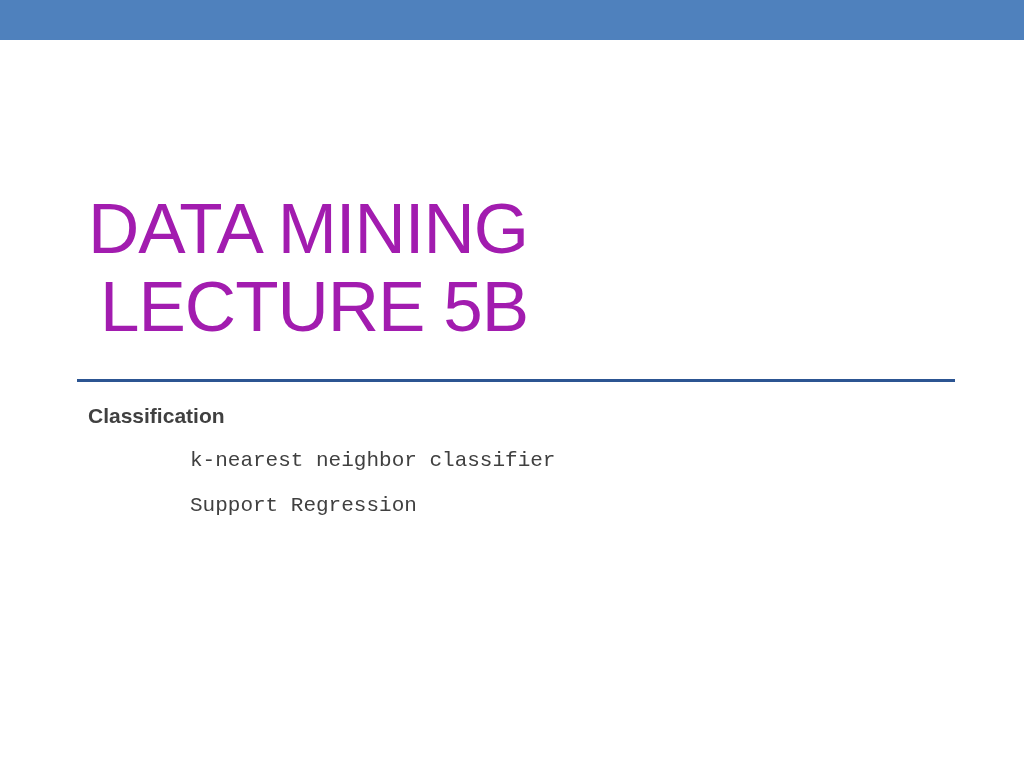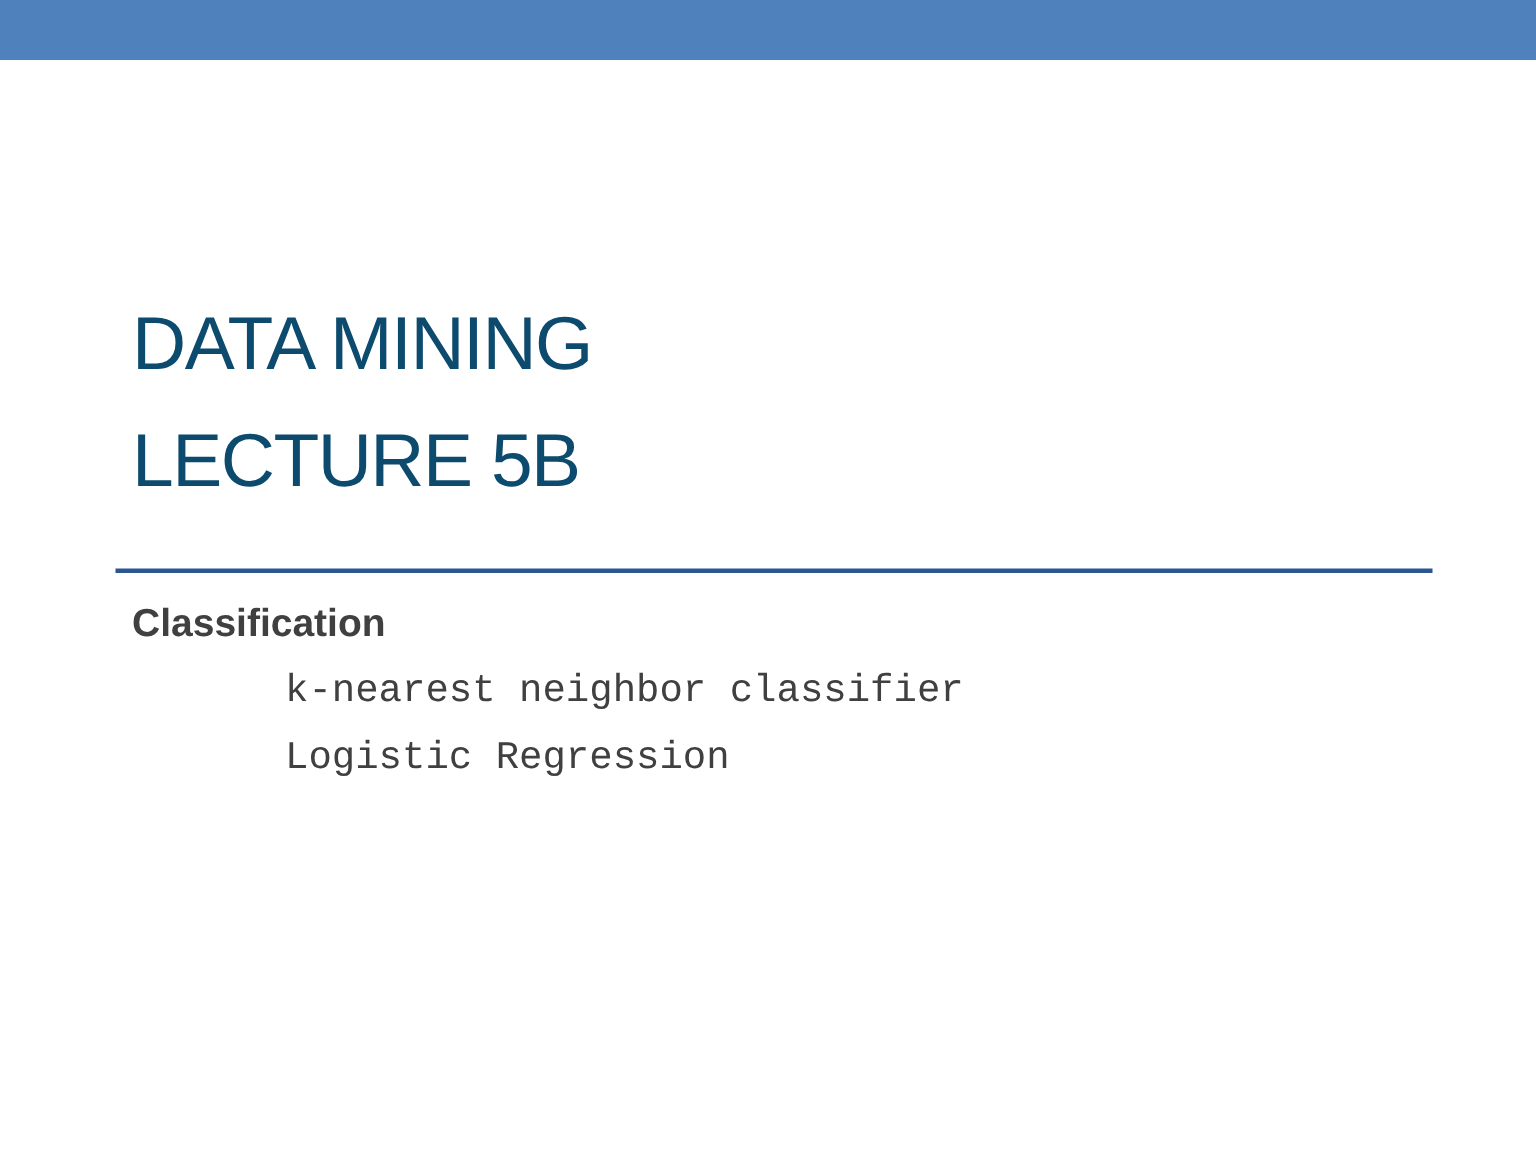--- a/index.html
+++ b/index.html
@@ -5,42 +5,42 @@
   html, body { margin: 0; padding: 0; }
   body {
     width: 1024px; height: 768px; background: #ffffff; position: relative; overflow: hidden;
     font-family: "Liberation Sans", sans-serif;
   }
   .top-bar {
     position: absolute; left: 0; top: 0; width: 1024px; height: 40px; background: #4F81BD;
   }
   .title {
     position: absolute; left: 88px; top: 190px;
-    color: #0c4a6e; font-size: 50px; line-height: 78px; font-weight: normal;
-    letter-spacing: -1px; margin: 0;
+    color: #a21caf; font-size: 71px; line-height: 78px; font-weight: normal;
+    letter-spacing: -1px; margin: 0; text-align: right;
   }
   .title div { white-space: nowrap; }
   .rule {
     position: absolute; left: 77px; top: 379px; width: 878px; height: 3px; background: #2C5592;
   }
   .subtitle {
-    position: absolute; left: 88px; top: 393px; color: #404040; font-size: 26px; line-height: 45px;
+    position: absolute; left: 88px; top: 393px; color: #404040; font-size: 21px; line-height: 45px;
   }
   .subtitle .heading { font-weight: bold; }
   .subtitle .item { padding-left: 102px; white-space: nowrap; font-family: Liberation Mono, monospace; }
 </style>
 </head>
 <body>
 
 <div class="top-bar"></div>
 
 <h1 class="title">
   <div>DATA MINING</div>
   <div>LECTURE 5B</div>
 </h1>
 
 <div class="rule"></div>
 
 <div class="subtitle">
   <div class="heading">Classification</div>
   <div class="item">k-nearest neighbor classifier</div>
-  <div class="item">Logistic Regression</div>
+  <div class="item">Support Regression</div>
 </div>
 
 </body></html>

